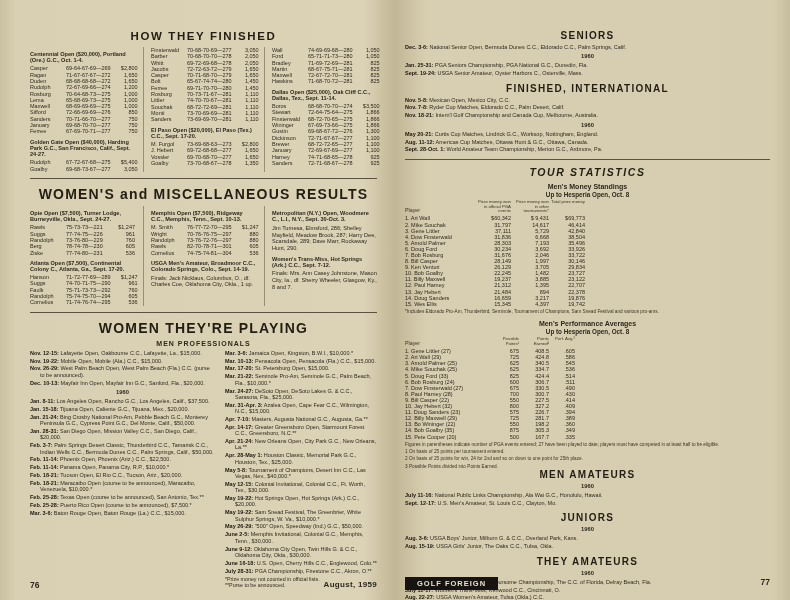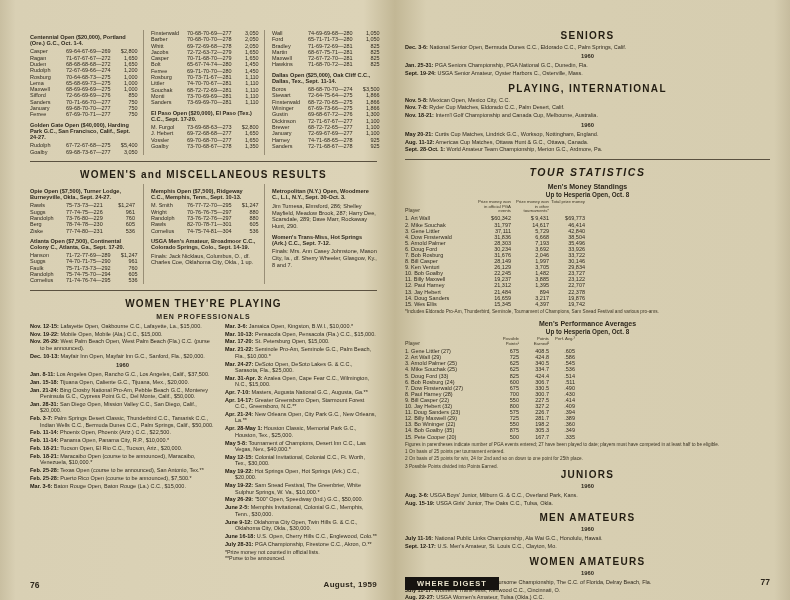--- a/index.html
+++ b/index.html
@@ -4,21 +4,21 @@
 <style>
   html,body{margin:0;padding:0;background:#8a8273;}
   .spread{position:relative;width:790px;height:600px;overflow:hidden;
     font-family:"Liberation Sans",sans-serif;color:#2e281d;
     background:linear-gradient(90deg,#c9bfa1 0%,#d9d0b4 2%,#dcd3b7 46%,#c2b795 50%,#d8cfb2 54%,#d6cdb0 98%,#c6bc9e 100%);}
   .page{position:absolute;top:0;height:600px;box-sizing:border-box;}
   .page.left{left:0;width:395px;padding:30px 18px 24px 30px;}
   .page.right{left:395px;width:395px;padding:30px 20px 24px 10px;}
 
   .big-title{font-weight:bold;font-size:11.5px;letter-spacing:1.6px;text-align:center;color:#231d12;margin-bottom:5px;}
-  .mid-title{font-weight:bold;font-size:10px;letter-spacing:1.2px;text-align:center;color:#231d12;margin:7px 0 4px 0;}
+  .mid-title{font-weight:bold;font-size:14px;letter-spacing:1.2px;text-align:center;color:#231d12;margin:7px 0 4px 0;}
   .sep{border:none;border-top:1px solid #5a5140;margin:6px 0;}
 
   .cols3{display:flex;gap:8px;}
   .cols3 .col{flex:1;min-width:0;}
   .cols3 .col + .col{border-left:1px solid rgba(70,60,40,.45);padding-left:7px;}
 
   .bh{font-weight:bold;font-size:5.6px;line-height:1.15;margin:4px 0 1.5px 0;}
   .bh:empty{display:none;}
   .bp{font-size:5.6px;line-height:1.2;margin-top:2px;}
   .bp:empty{display:none;}
@@ -64,20 +64,21 @@
   .issue{font-weight:bold;font-size:8px;letter-spacing:.3px;}
   .brand{background:#161310;color:#e9e2cc;font-weight:bold;font-size:7.5px;letter-spacing:1px;padding:2px 12px;}
 </style>
 </head>
 <body>
 
 <div class="spread">
 
   <div class="page left">
 
+    <div class="big-title">HOW THEY FINISHED</div>
 
     <div class="cols3">
       <div class="col">
 
       <div class="block">
             <div class="bh">Centennial Open ($20,000), Portland (Ore.) G.C., Oct. 1-4.</div>
             <div>
 
             <div class="rrow">
                   <span class="rn">Casper</span>
@@ -563,21 +564,21 @@
             </div>
           <div class="year">1960</div>
           <div>
 
           <div class="ent"><b>Jan. 25-31:</b> <span>PGA Seniors Championship, PGA National G.C., Dunedin, Fla.</span></div>
               <div class="ent"><b>Sept. 19-24:</b> <span>USGA Senior Amateur, Oyster Harbors C., Osterville, Mass.</span></div>
             </div>
         </div>
 
         <div class="cal">
-          <div class="cal-title">PLAYING, INTERNATIONAL</div>
+          <div class="cal-title">FINISHED, INTERNATIONAL</div>
           <div>
 
           <div class="ent"><b>Nov. 5-8:</b> <span>Mexican Open, Mexico City, C.C.</span></div>
               <div class="ent"><b>Nov. 7-8:</b> <span>Ryder Cup Matches, Eldorado C.C., Palm Desert, Calif.</span></div>
               <div class="ent"><b>Nov. 18-21:</b> <span>Intern'l Golf Championship and Canada Cup, Melbourne, Australia.</span></div>
             </div>
           <div class="year">1960</div>
           <div>
 
           <div class="ent"><b>May 20-21:</b> <span>Curtis Cup Matches, Lindrick G.C., Worksop, Nottingham, England.</span></div>
@@ -802,41 +803,41 @@
               <div class="fn">1 On basis of 25 points per tournament entered.</div>
               <div class="fn">2 On basis of 25 points for win, 24 for 2nd and so on down to one point for 25th place.</div>
               <div class="fn">3 Possible Points divided into Points Earned.</div>
             </div>
         </div>
       </div>
 
       <div class="rcol">
 
         <div class="cal">
+          <div class="cal-title">MEN AMATEURS</div>
+          <div class="year">1960</div>
+          <div>
+
+          <div class="ent"><b>July 11-16:</b> <span>National Public Links Championship, Ala Wai G.C., Honolulu, Hawaii.</span></div>
+              <div class="ent"><b>Sept. 12-17:</b> <span>U.S. Men's Amateur, St. Louis C.C., Clayton, Mo.</span></div>
+            </div>
+        </div>
+
+        <div class="cal">
           <div class="cal-title">JUNIORS</div>
           <div class="year">1960</div>
           <div>
 
           <div class="ent"><b>Aug. 3-6:</b> <span>USGA Boys' Junior, Milburn G. &amp; C.C., Overland Park, Kans.</span></div>
               <div class="ent"><b>Aug. 15-19:</b> <span>USGA Girls' Junior, The Oaks C.C., Tulsa, Okla.</span></div>
             </div>
         </div>
 
         <div class="cal">
-          <div class="cal-title">MEN AMATEURS</div>
-          <div class="year">1960</div>
-          <div>
-
-          <div class="ent"><b>July 11-16:</b> <span>National Public Links Championship, Ala Wai G.C., Honolulu, Hawaii.</span></div>
-              <div class="ent"><b>Sept. 12-17:</b> <span>U.S. Men's Amateur, St. Louis C.C., Clayton, Mo.</span></div>
-            </div>
-        </div>
-
-        <div class="cal">
-          <div class="cal-title">WOMEN AMATEURS</div>
+          <div class="cal-title">THEY AMATEURS</div>
           <div class="year">1960</div>
           <div>
 
           <div class="ent"><b>Feb. 9-13:</b> <span>National Amateur Mixed Foursome Championship, The C.C. of Florida, Delray Beach, Fla.</span></div>
               <div class="ent"><b>July 11-17:</b> <span>Women's Trans-Miss, Kenwood C.C., Cincinnati, O.</span></div>
               <div class="ent"><b>Aug. 22-27:</b> <span>USGA Women's Amateur, Tulsa (Okla.) C.C.</span></div>
             </div>
         </div>
 
         <div class="cal">
@@ -1044,17 +1045,17 @@
               <div class="trow t2">
                 <span>20. Gloria Fecht</span>
                 <span>2,974</span>
               </div>
             </div>
         </div>
       </div>
     </div>
 
     <div class="footer">
-      <span class="brand">WHERE DIGEST</span>
+      <span class="brand">GOLF FOREIGN</span>
       <span class="pageno">77</span>
     </div>
   </div>
 </div>
 
 </body></html>

